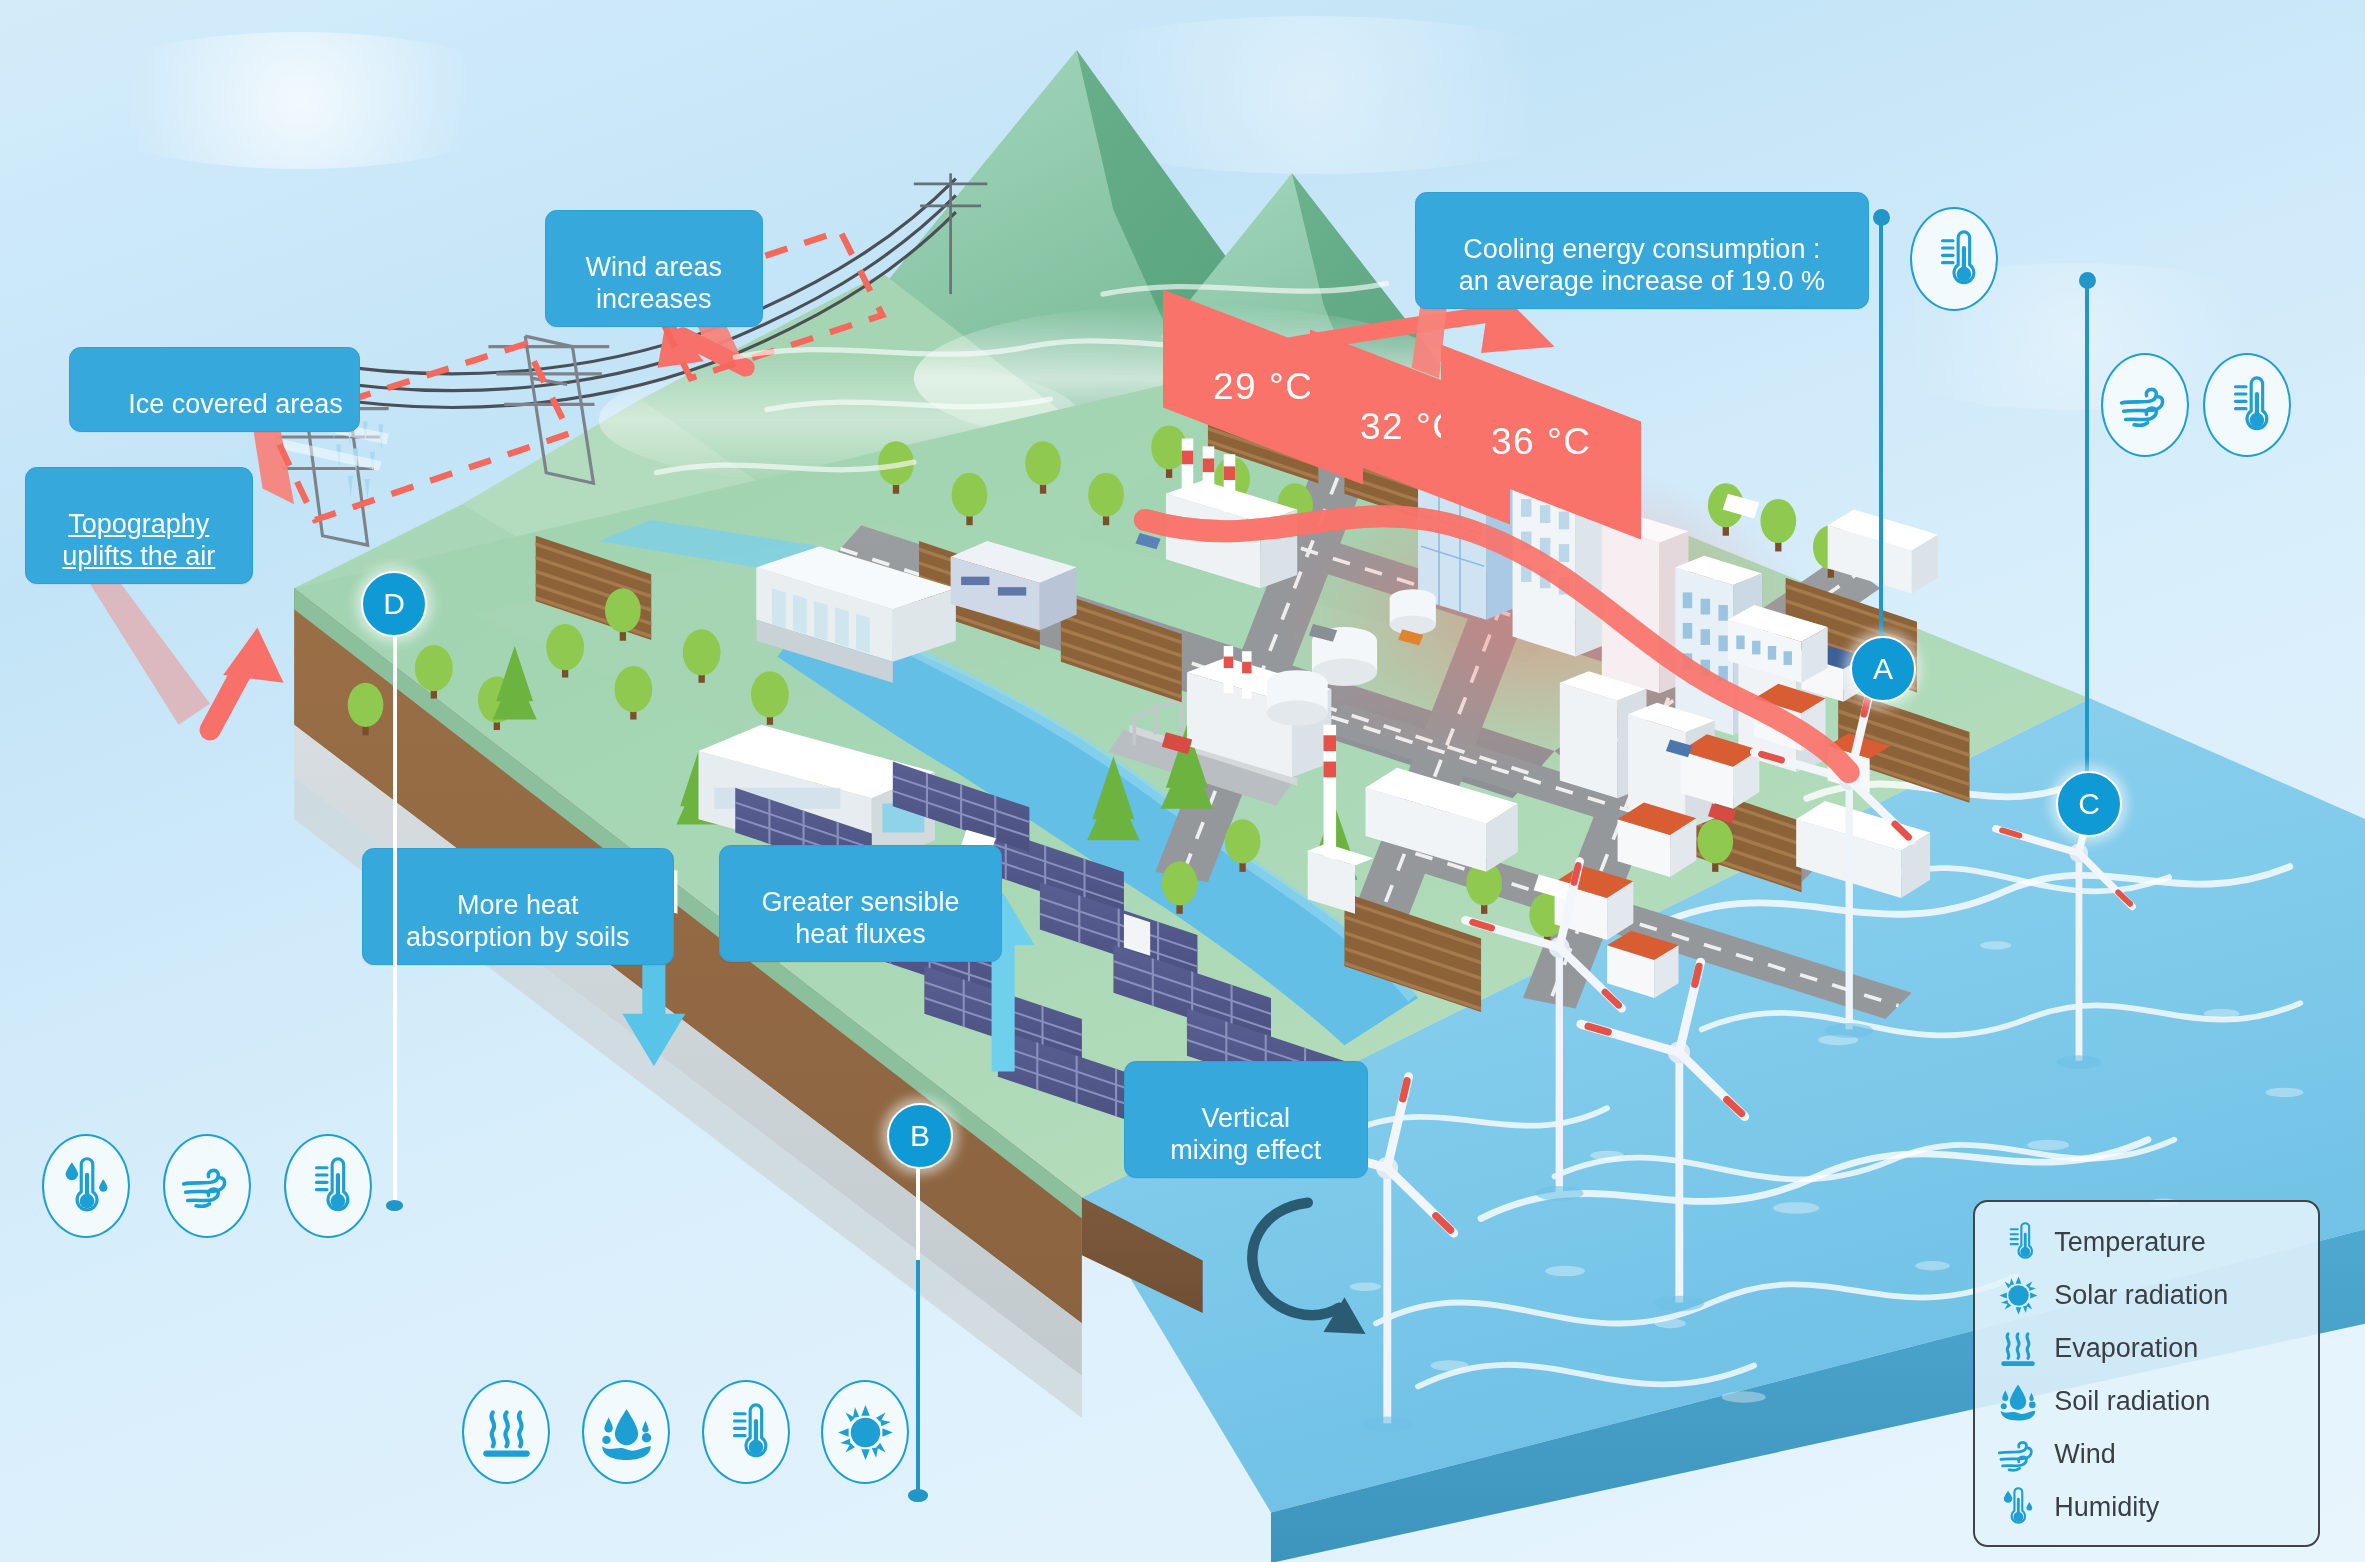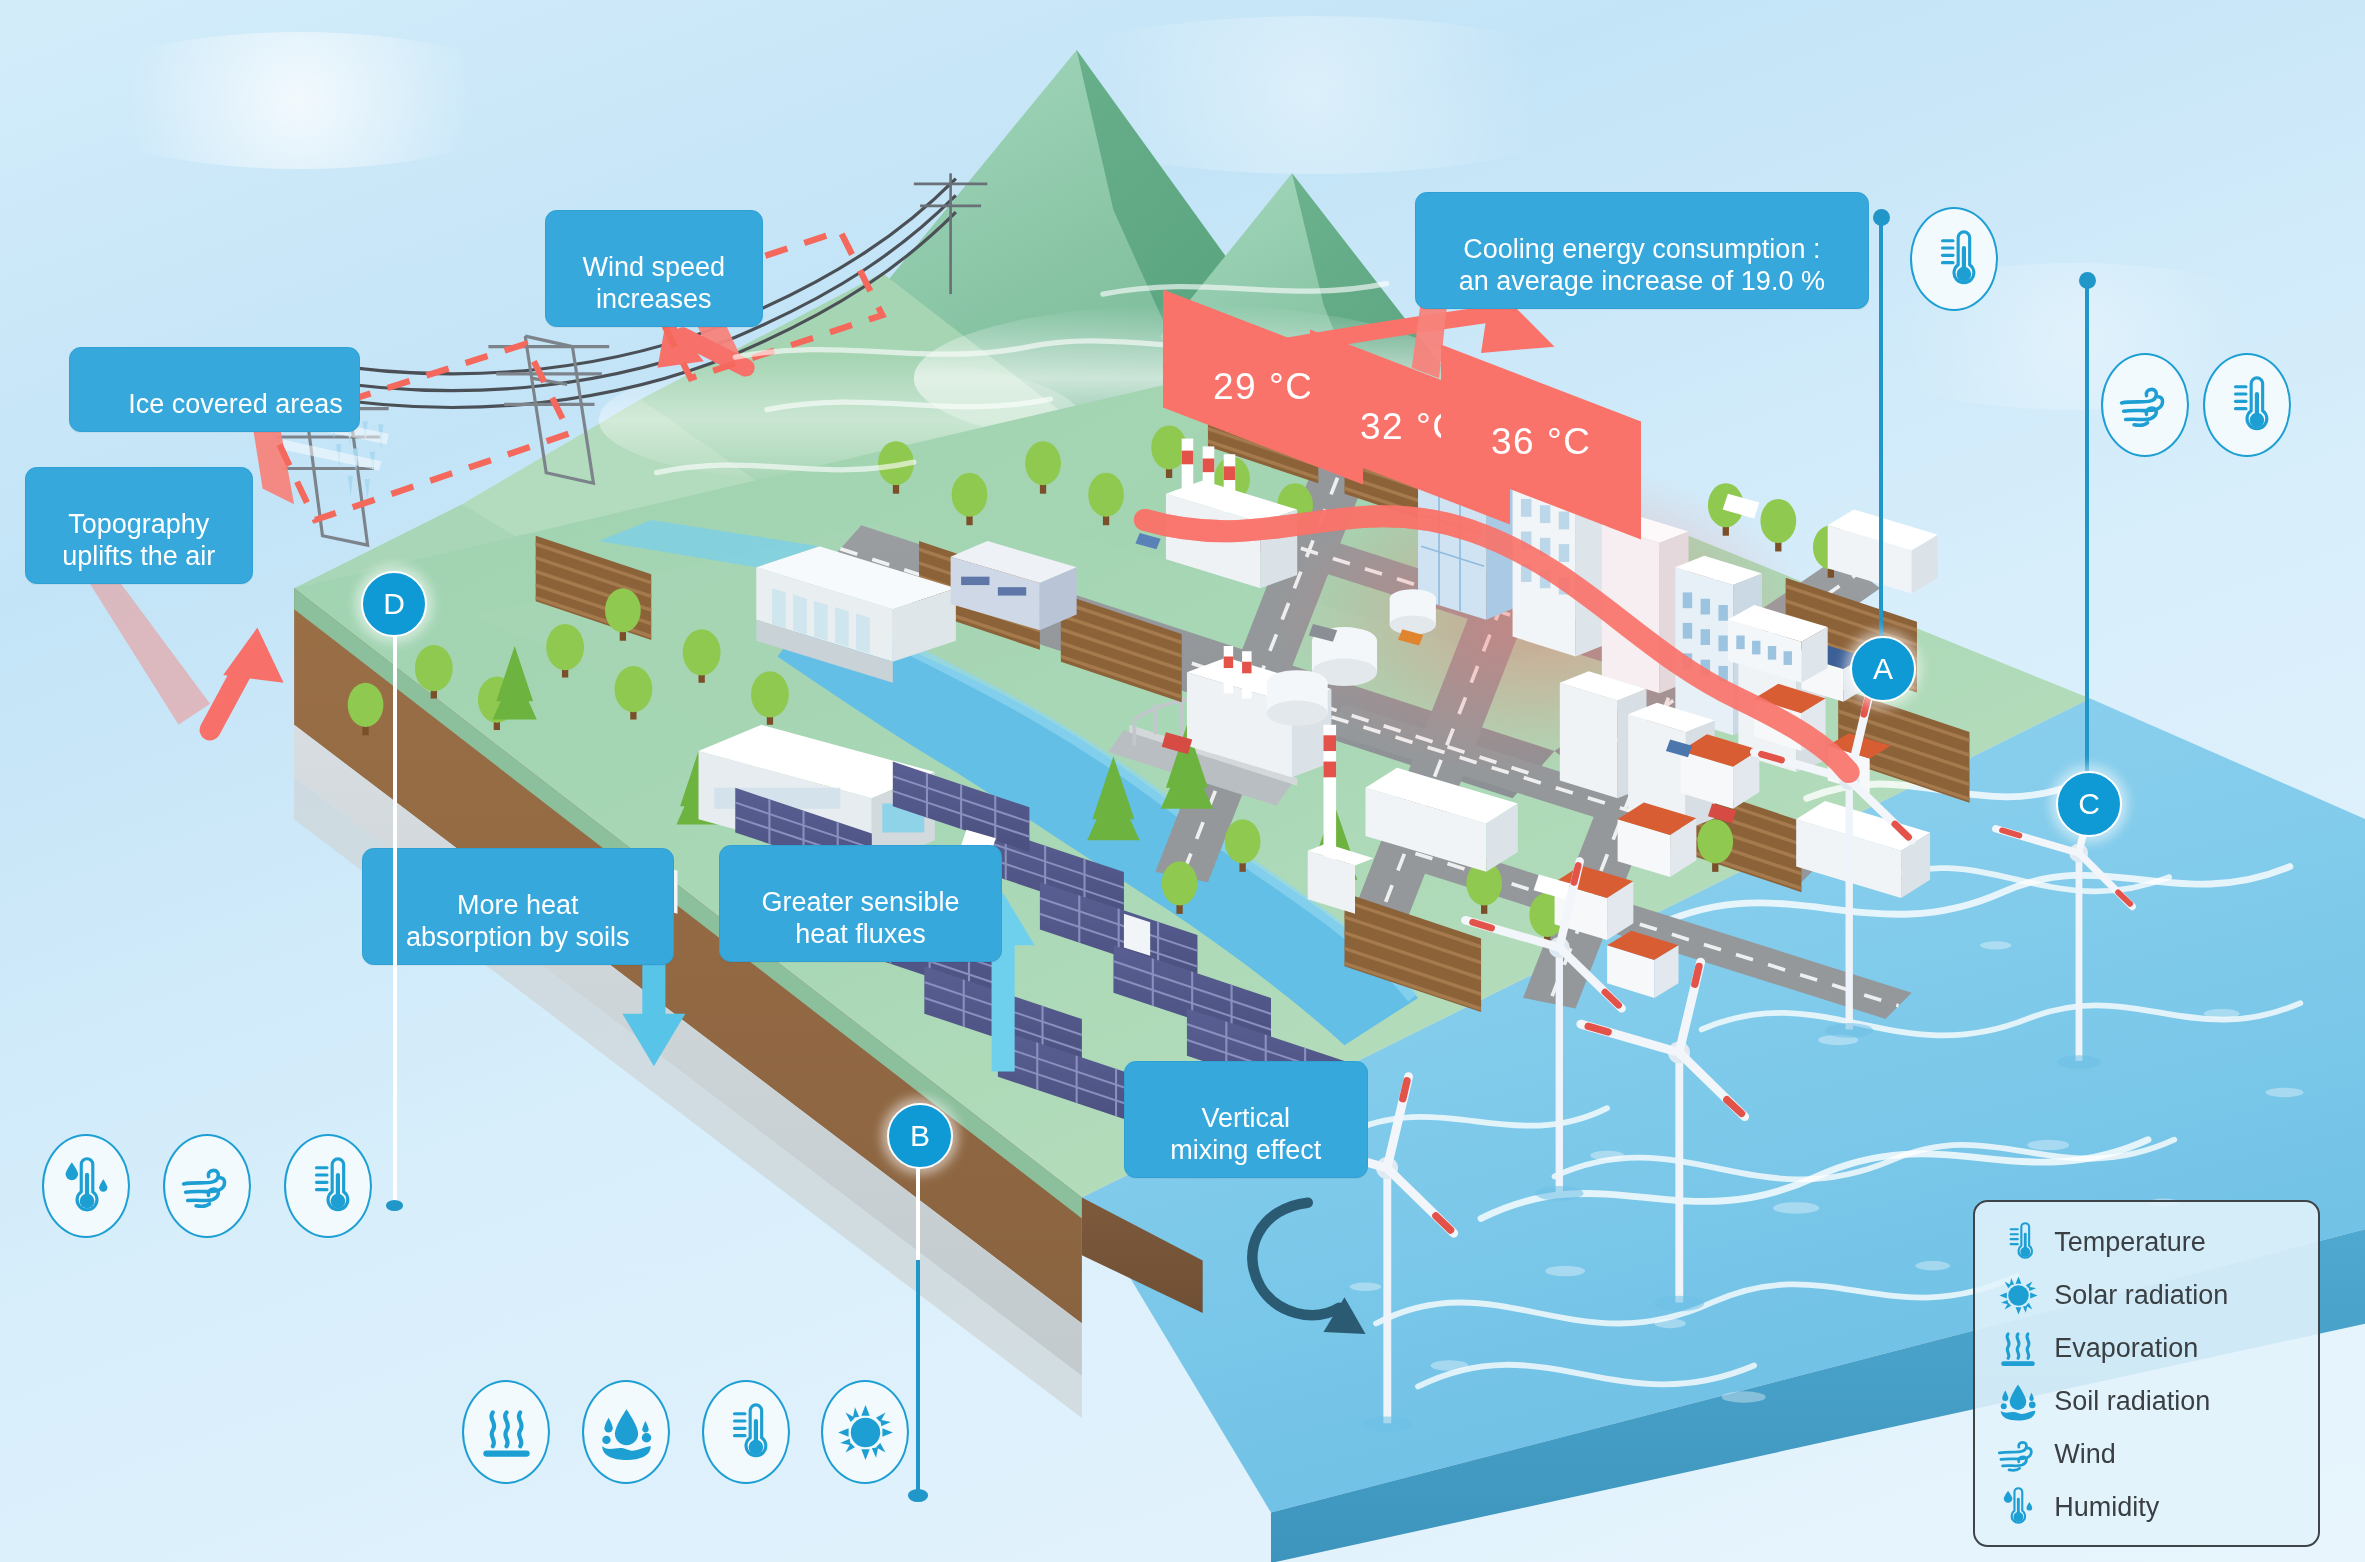--- a/index.html
+++ b/index.html
@@ -972,27 +972,27 @@
     <span>32 °C</span>
   </div>
   <div class="temptag" style="left:1441px;top:383px;width:200px;height:118px;">
     <span>36 °C</span>
   </div>
 
   <div class="callout" style="left:69px;top:347px;width:257px;text-align:right;">
     <span>Ice covered areas</span>
   </div>
 
-  <div class="callout" style="left:25px;top:467px;width:194px;">
+  <div class="callout" style="left:25px;top:467px;width:194px;text-decoration:underline;">
     <span>Topography
 uplifts the air</span>
   </div>
 
   <div class="callout" style="left:545px;top:210px;width:184px;">
-    <span>Wind speed
+    <span>Wind areas
 increases</span>
   </div>
 
   <div class="callout" style="left:1407px;top:192px;width:420px;margin-left:8px;">
     <span>Cooling energy consumption :
 an average increase of 19.0 %</span>
   </div>
 
   <div class="callout" style="left:362px;top:848px;width:278px;">
     <span>More heat

